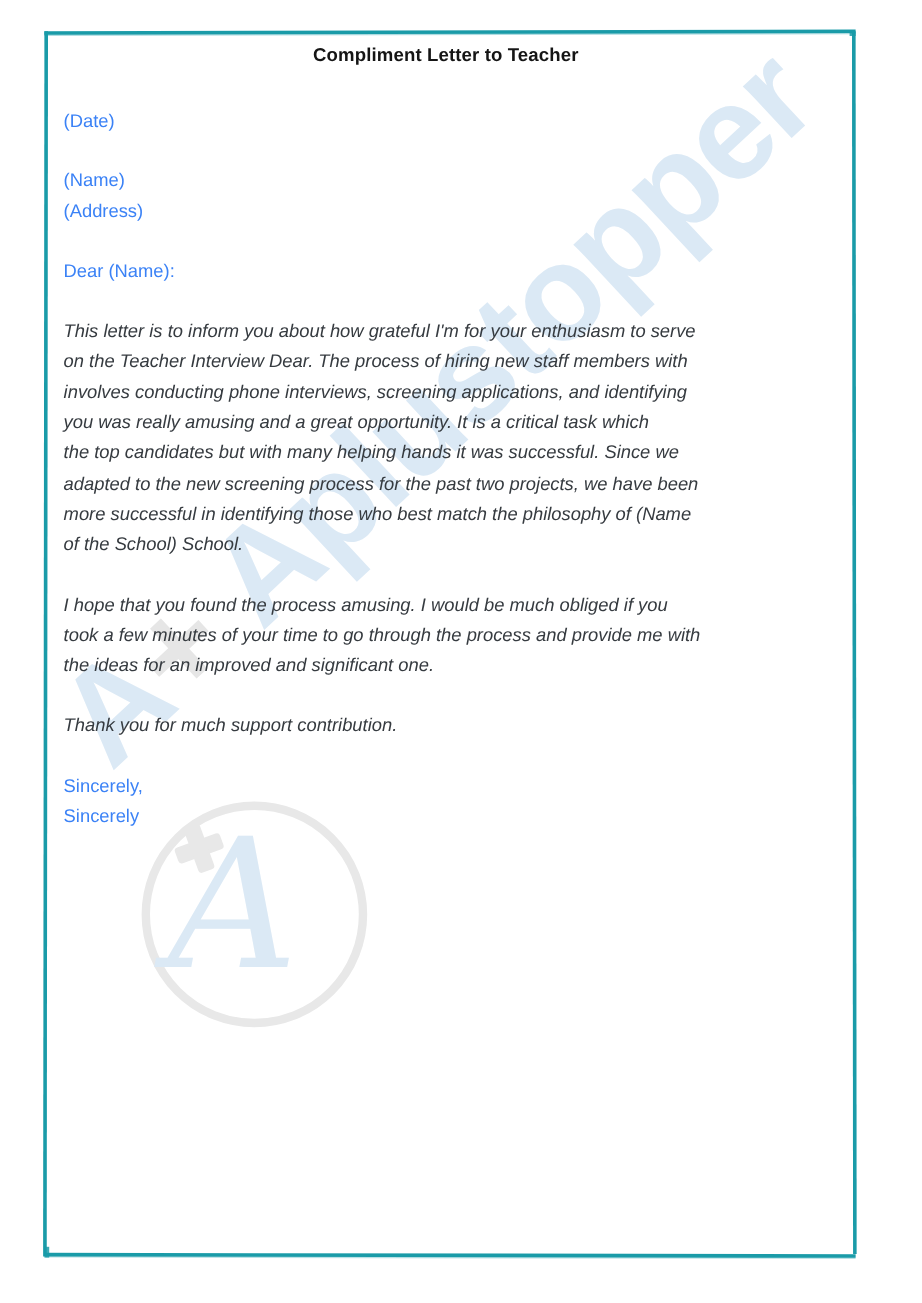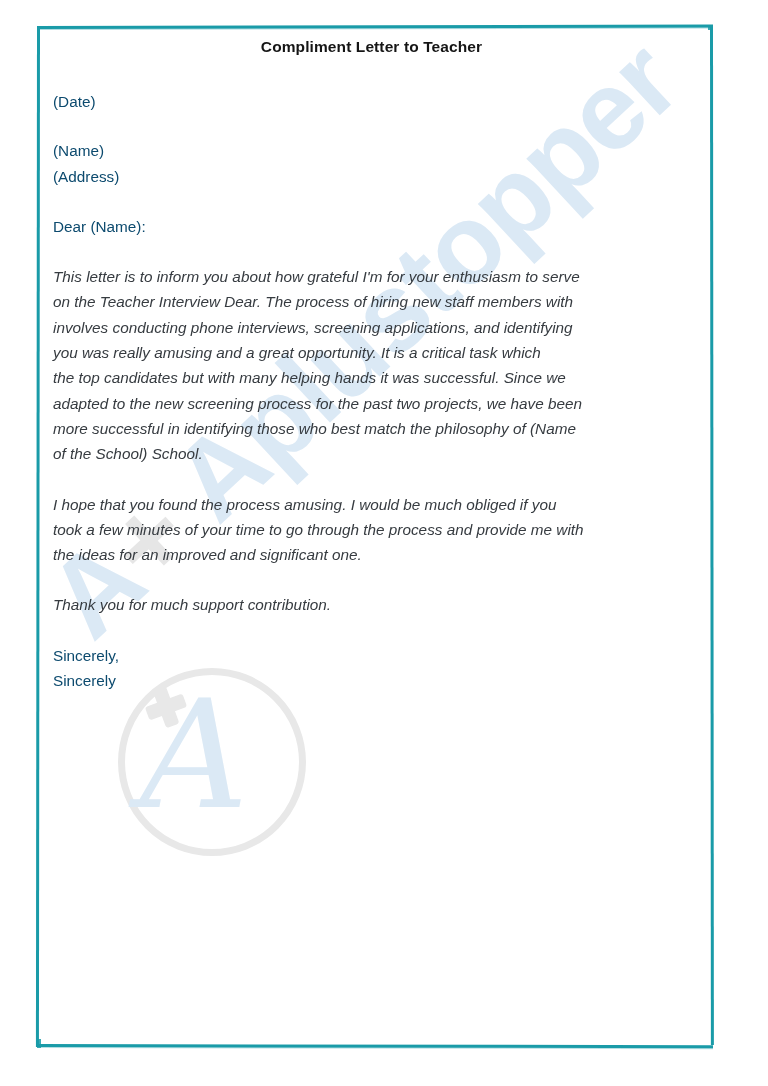--- a/index.html
+++ b/index.html
@@ -187,21 +187,21 @@
     color: #151515;
     letter-spacing: 0.1px;
     margin: 0 0 33px 0;
     width: 655px;
     
     padding-right: 18px;
     box-sizing: border-box;
   }
 
   .blk {
-    color: #0c4a6e;
+    color: #3b82f6;
     font-size: 15.3px;
     line-height: 25.3px;
     margin: 0;
   }
 
   .spacer-sm { height: 24px; }
   .spacer-md { height: 25px; }
 
   .para {
     color: #363b40;

